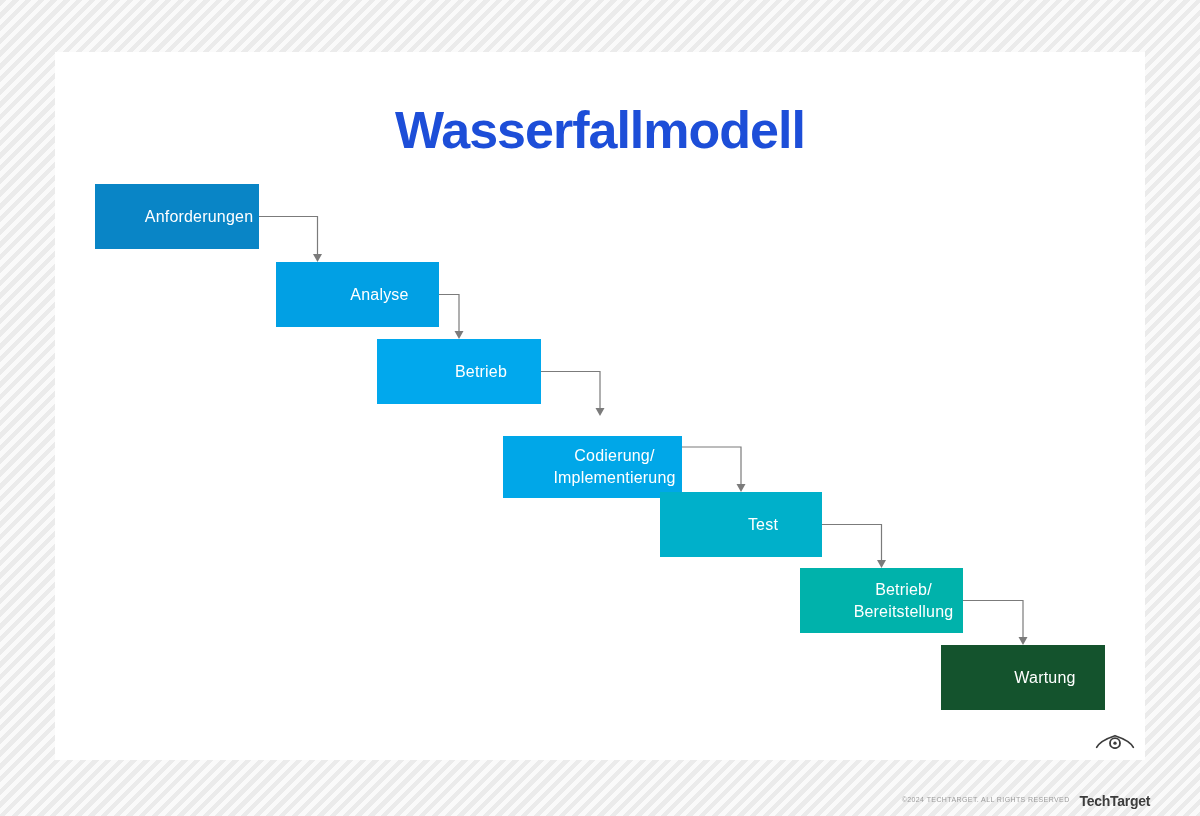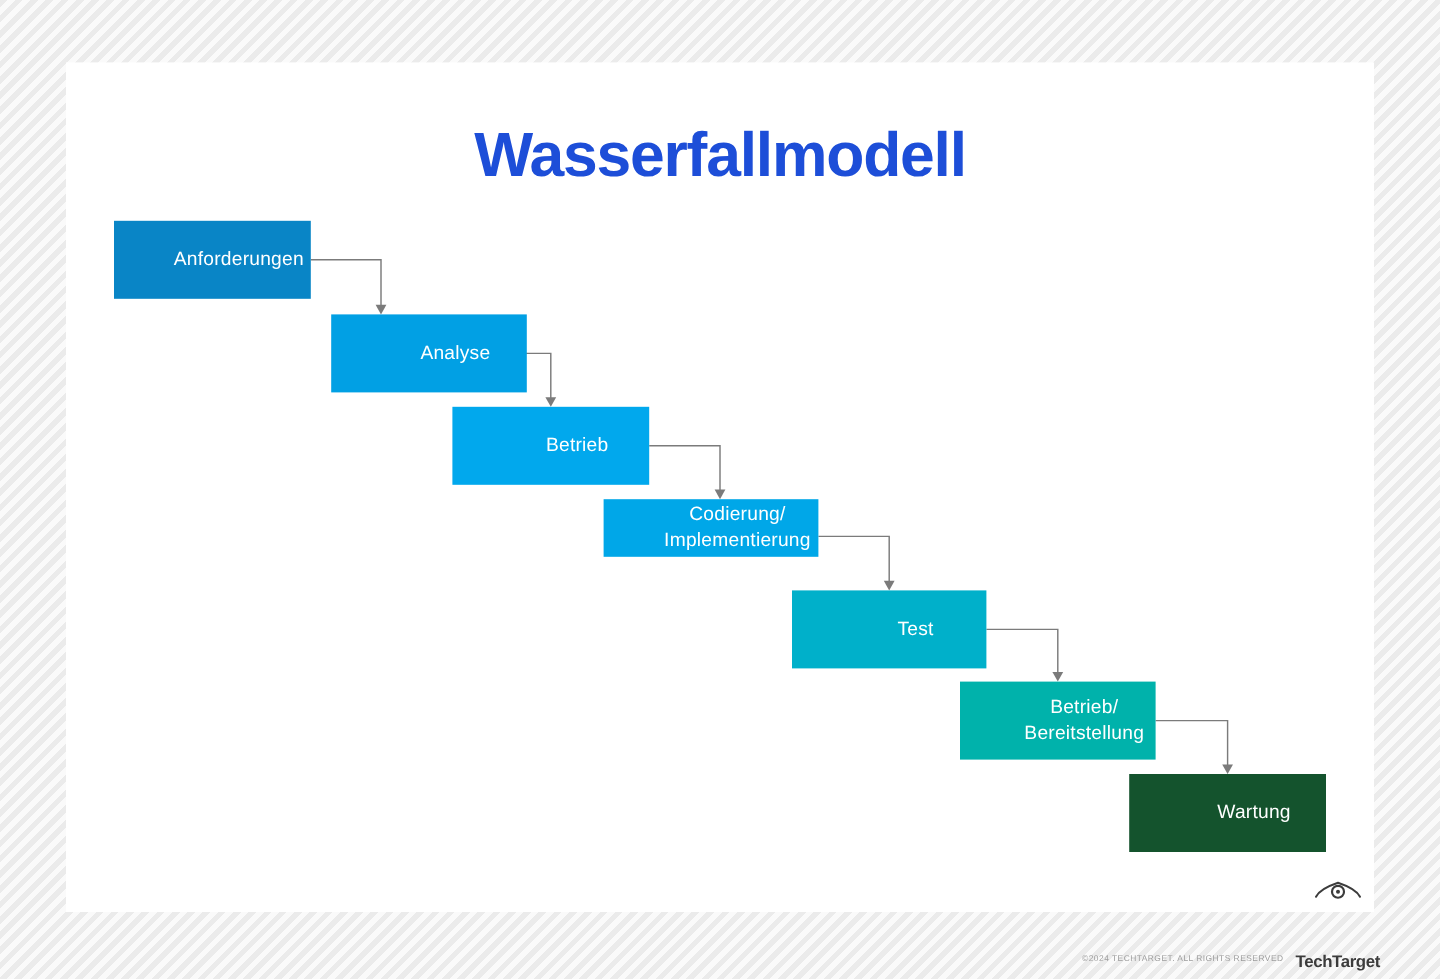--- a/index.html
+++ b/index.html
@@ -38,21 +38,21 @@
     font-size: 16px;
     text-align: center;
     white-space: pre-line;
     line-height: 1.35;
     letter-spacing: 0.2px;
     padding-left: 44px;
   }
   .s1 { left: 40px;  top: 132px; width: 164px; height: 65px; }
   .s2 { left: 181px; top: 210px; width: 163px; height: 65px; margin-left: 40px; }
   .s3 { left: 322px; top: 287px; width: 164px; height: 65px; }
-  .s4 { left: 448px; top: 364px; width: 179px; height: 48px; }
+  .s4 { left: 448px; top: 384px; width: 179px; height: 62px; }
   .s5 { left: 605px; top: 440px; width: 162px; height: 65px; }
   .s6 { left: 745px; top: 516px; width: 163px; height: 65px; }
   .s7 { left: 886px; top: 593px; width: 164px; height: 65px; }
   .connector-layer {
     position: absolute;
     left: 0; top: 0;
     width: 1090px; height: 708px;
     pointer-events: none;
   }
   .footer {

